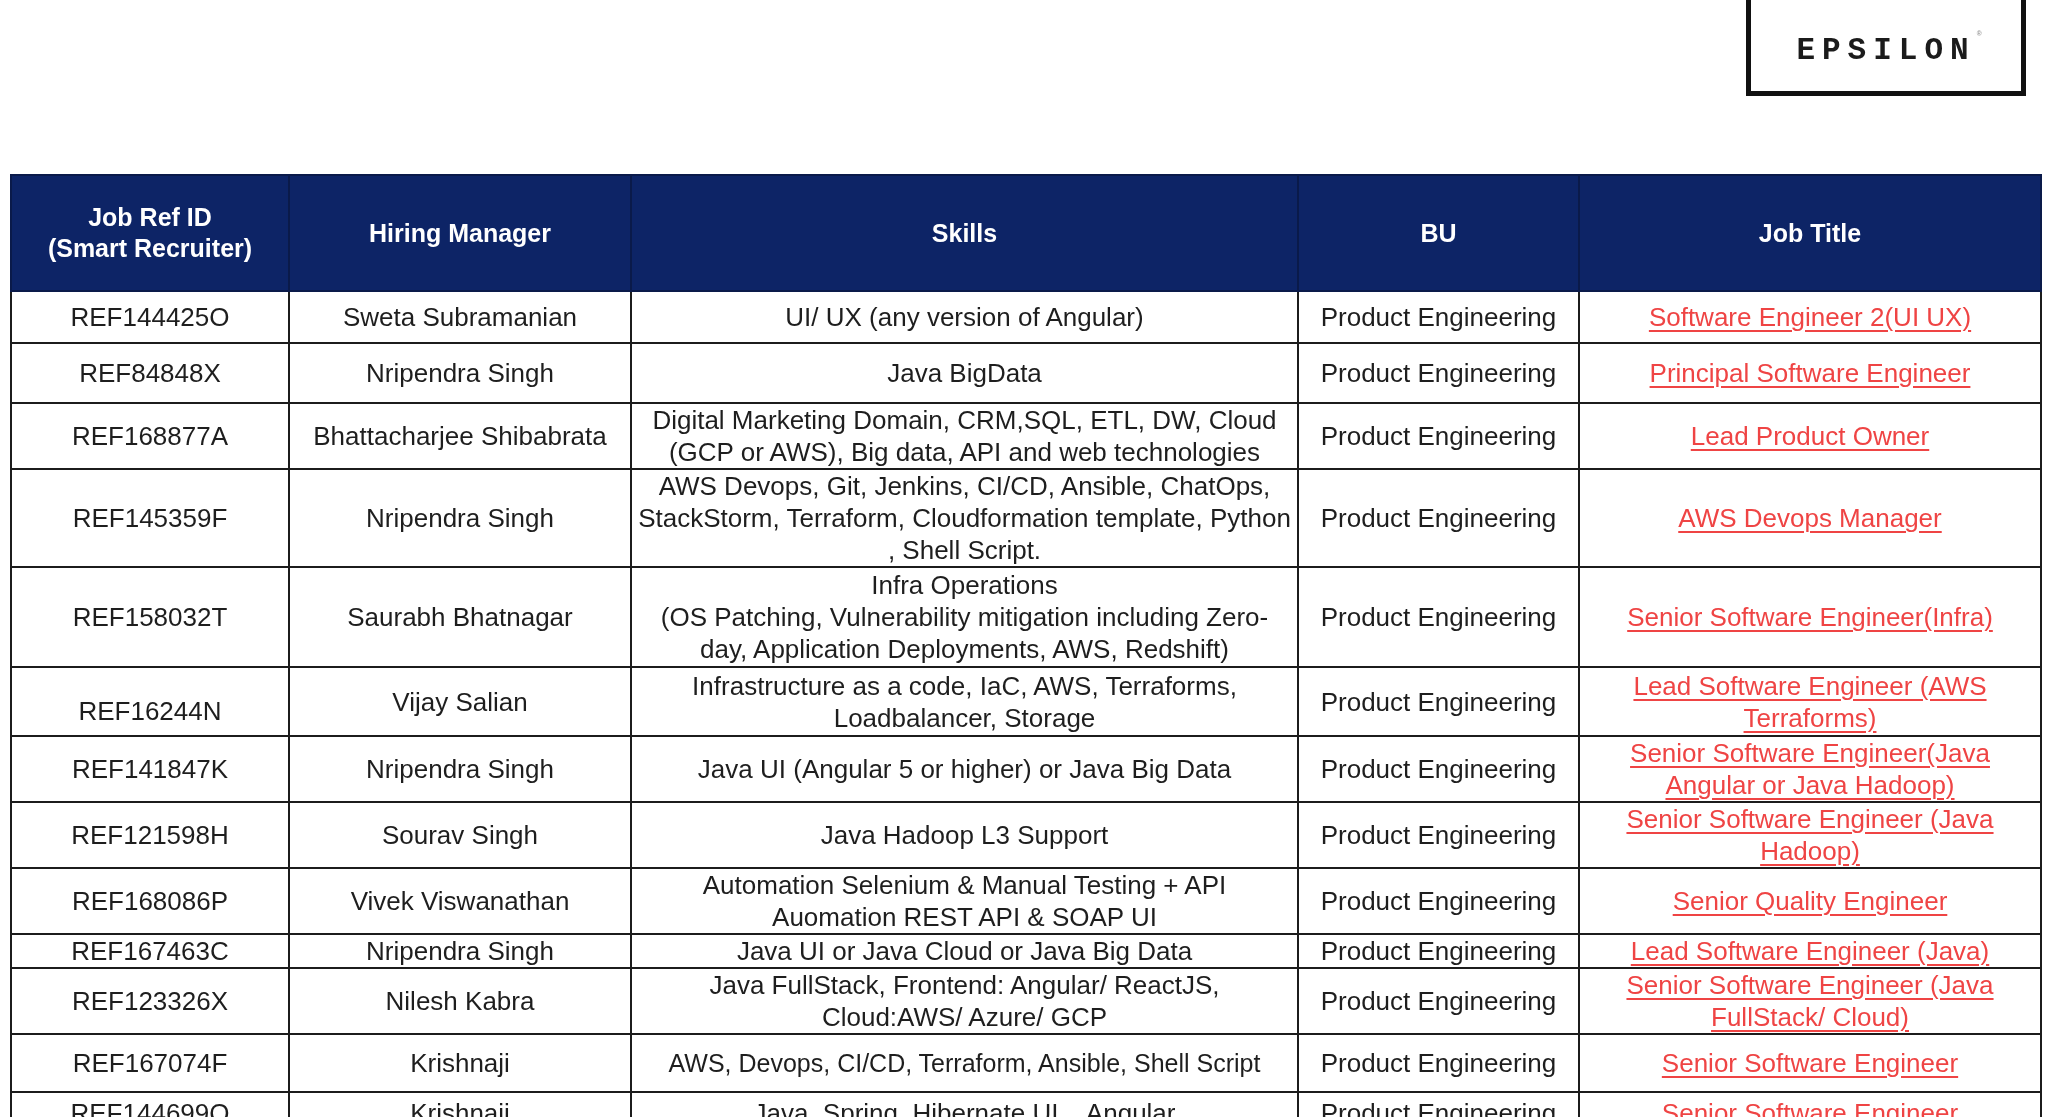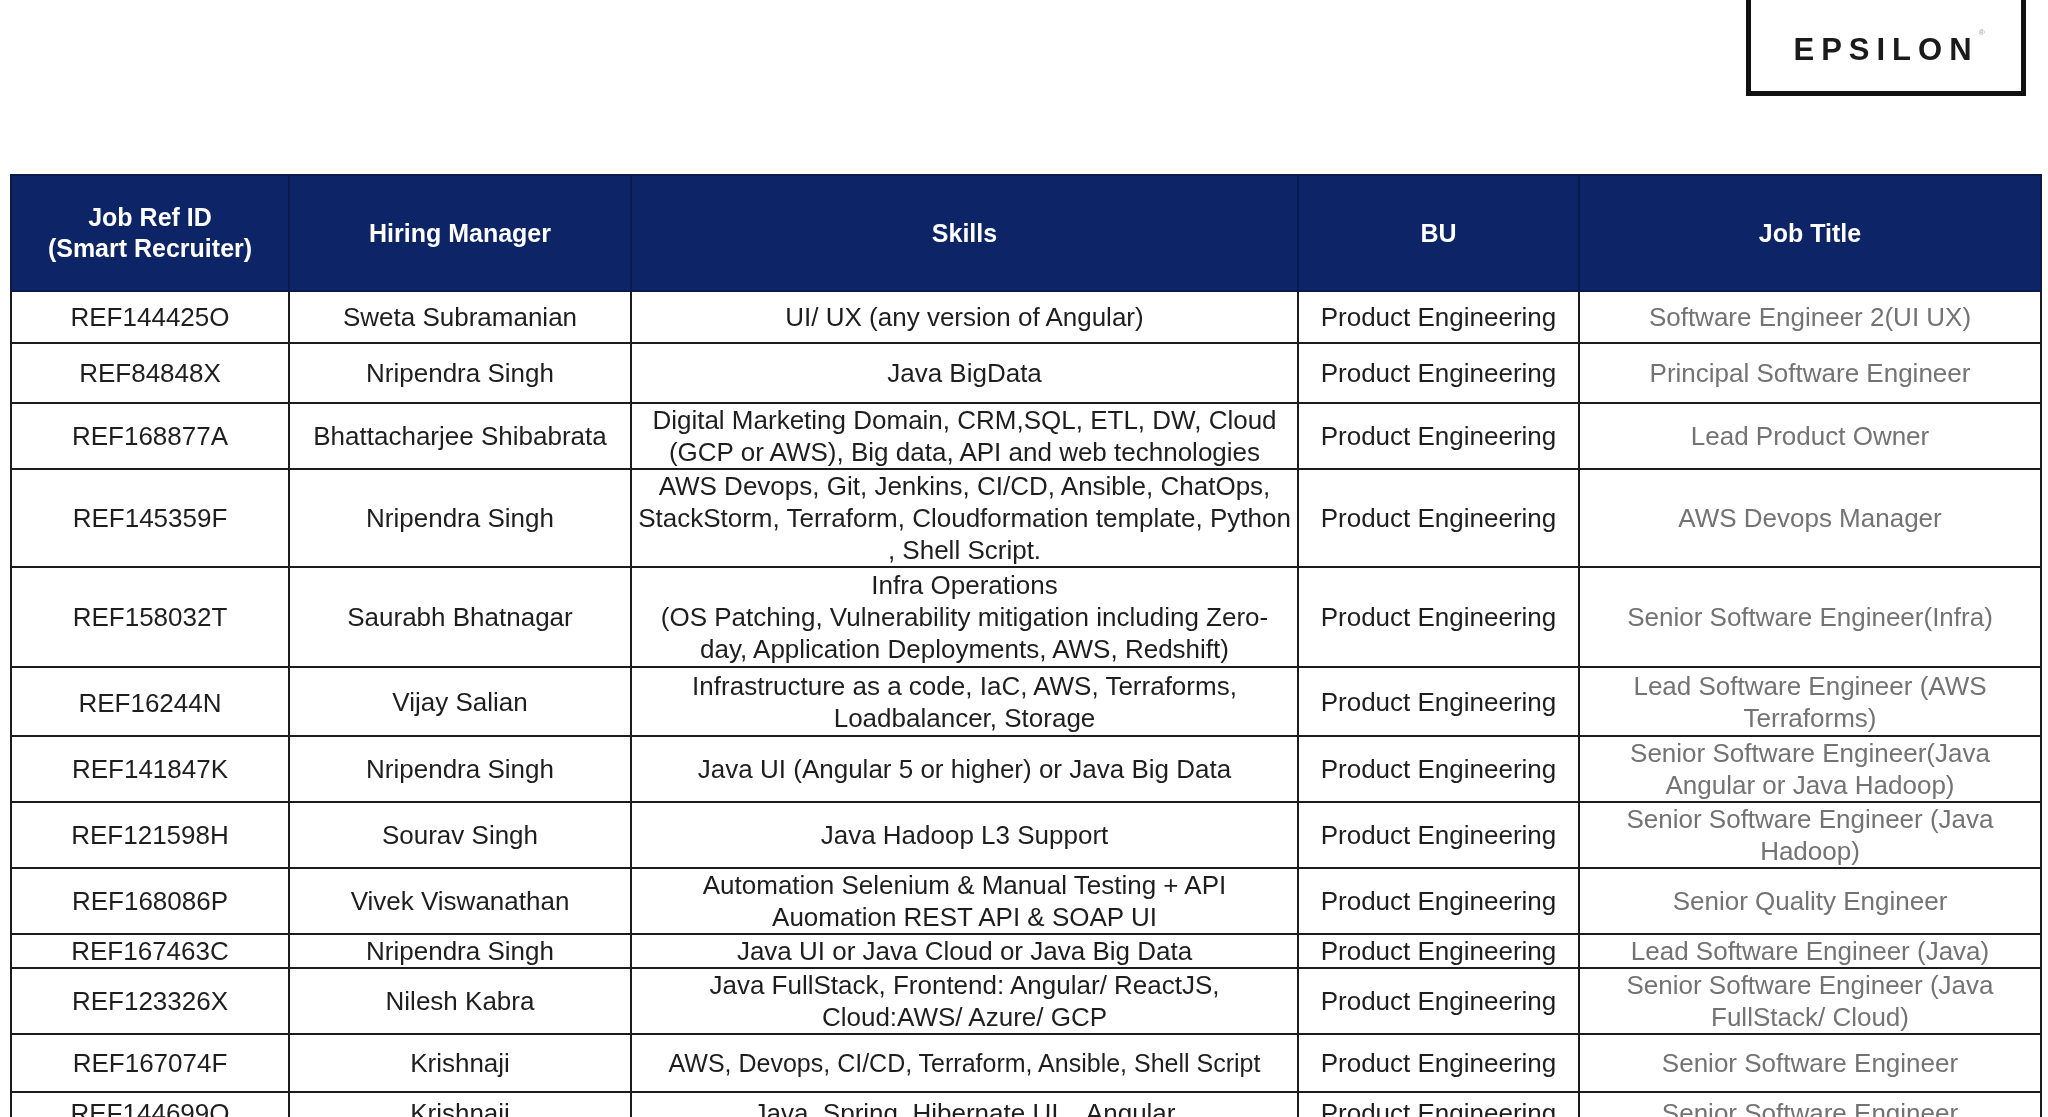--- a/index.html
+++ b/index.html
@@ -22,21 +22,21 @@
       width: 270px;
       height: 92px;
       border: 5px solid #111111;
       background: #ffffff;
       display: flex;
       align-items: center;
       justify-content: center;
       box-sizing: content-box;
     }
     .logo-text {
-      font-family: Liberation Sans, sans-serif;
+      font-family: Liberation Mono, monospace;
       font-weight: bold;
       font-size: 31px;
       letter-spacing: 7px;
       color: #1b1b1b;
       position: relative;
       margin-top: 10px;
     }
     .logo-reg {
       position: absolute;
       right: -6px;
@@ -71,26 +71,27 @@
       border-color: #0a1a4a;
     }
     table.jobs td {
       font-size: 26px;
       line-height: 32px;
       color: #1e1e1e;
       background: #ffffff;
     }
     td.skills { line-height: 31px; }
     td.title a {
-      color: #737373;
+      color: #ef4444;
+      text-decoration: underline;
       text-underline-offset: 4px;
       text-decoration-thickness: 2px;
       cursor: pointer;
     }
-    td.refid.bottom { vertical-align: bottom; padding-bottom: 16px; border-radius: 16px; }
+    td.refid.bottom { vertical-align: bottom; padding-bottom: 8px; border-radius: 16px; }
     col.c1 { width: 278px; }
     col.c2 { width: 342px; }
     col.c3 { width: 667px; }
     col.c4 { width: 281px; }
     col.c5 { width: 462px; }
   </style>
 </head>
 <body>
 
 <div class="logo">

